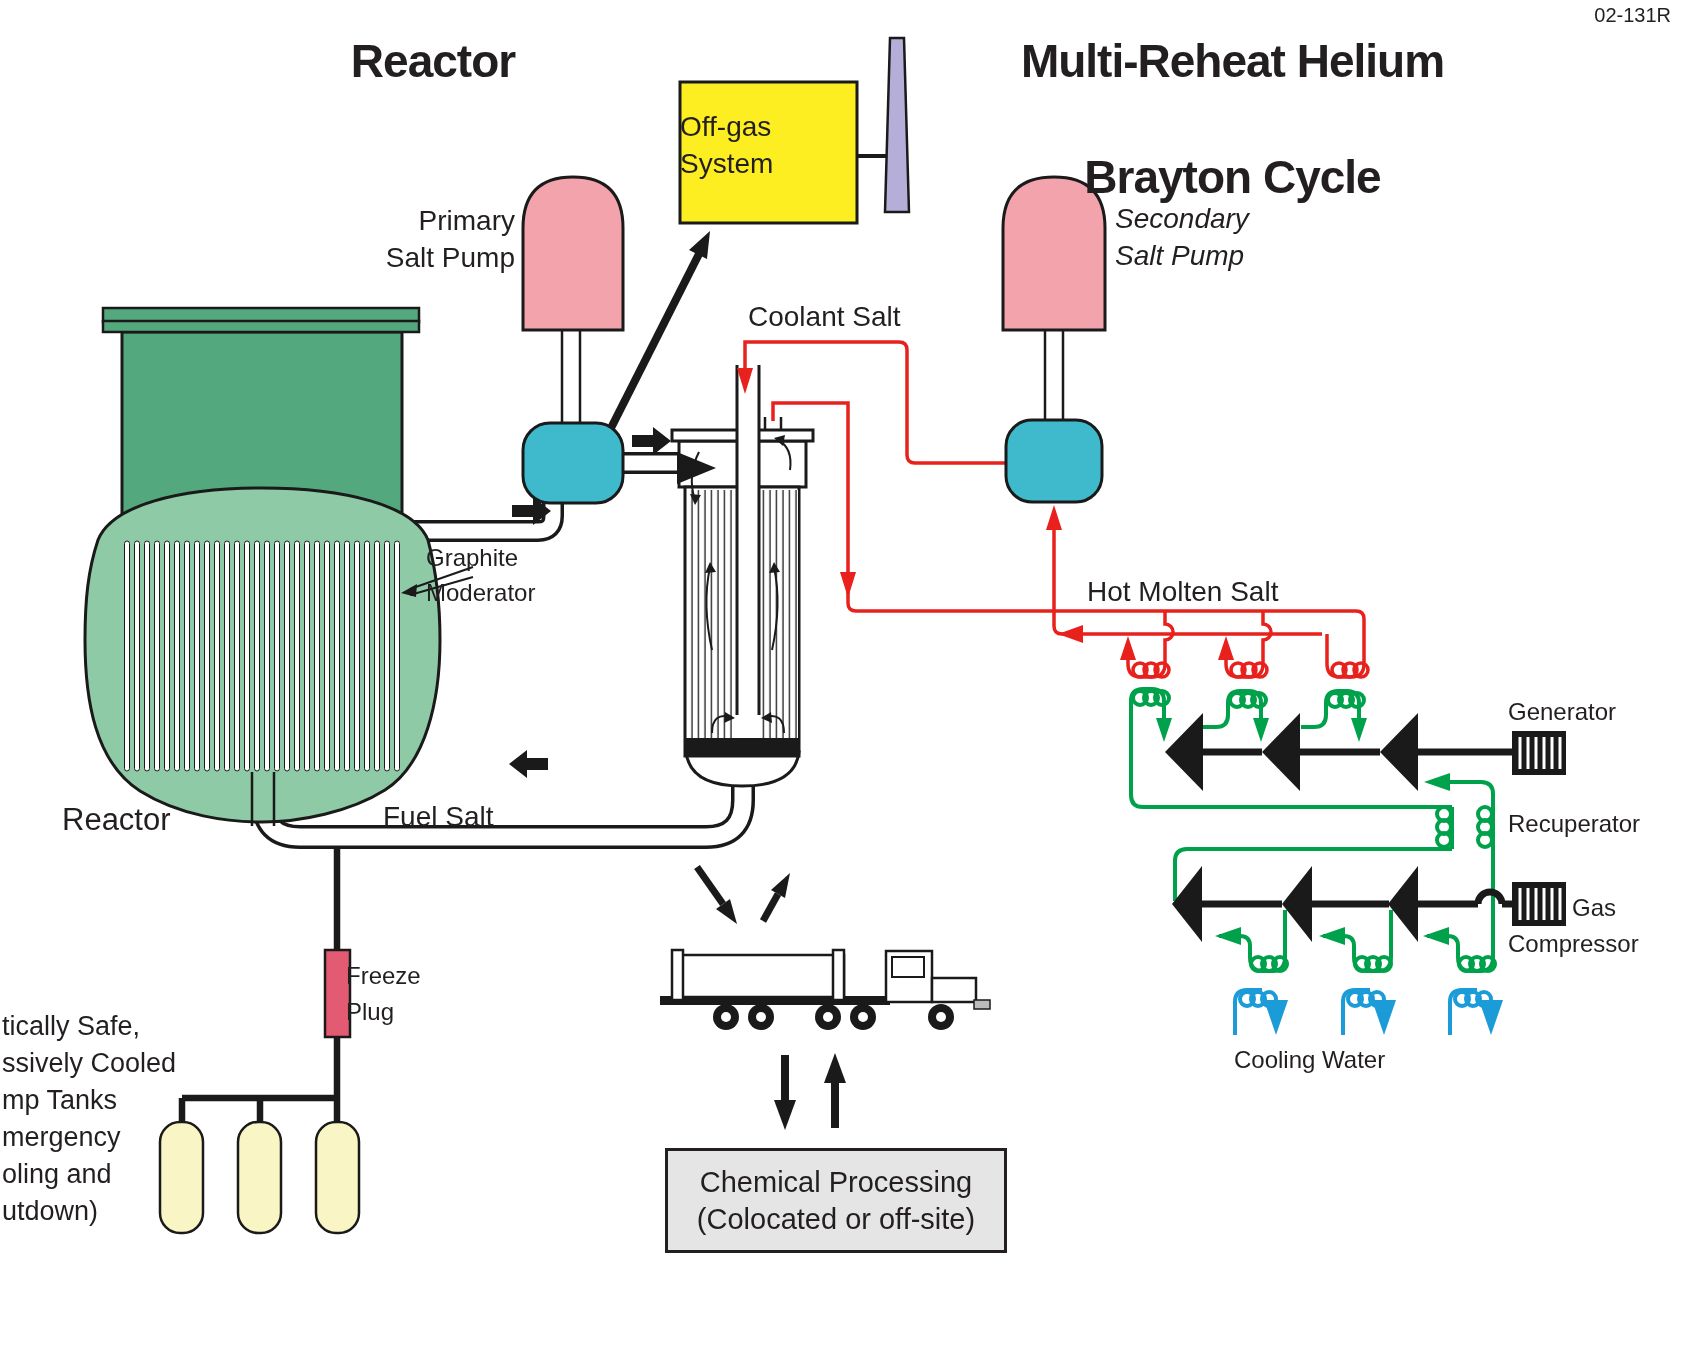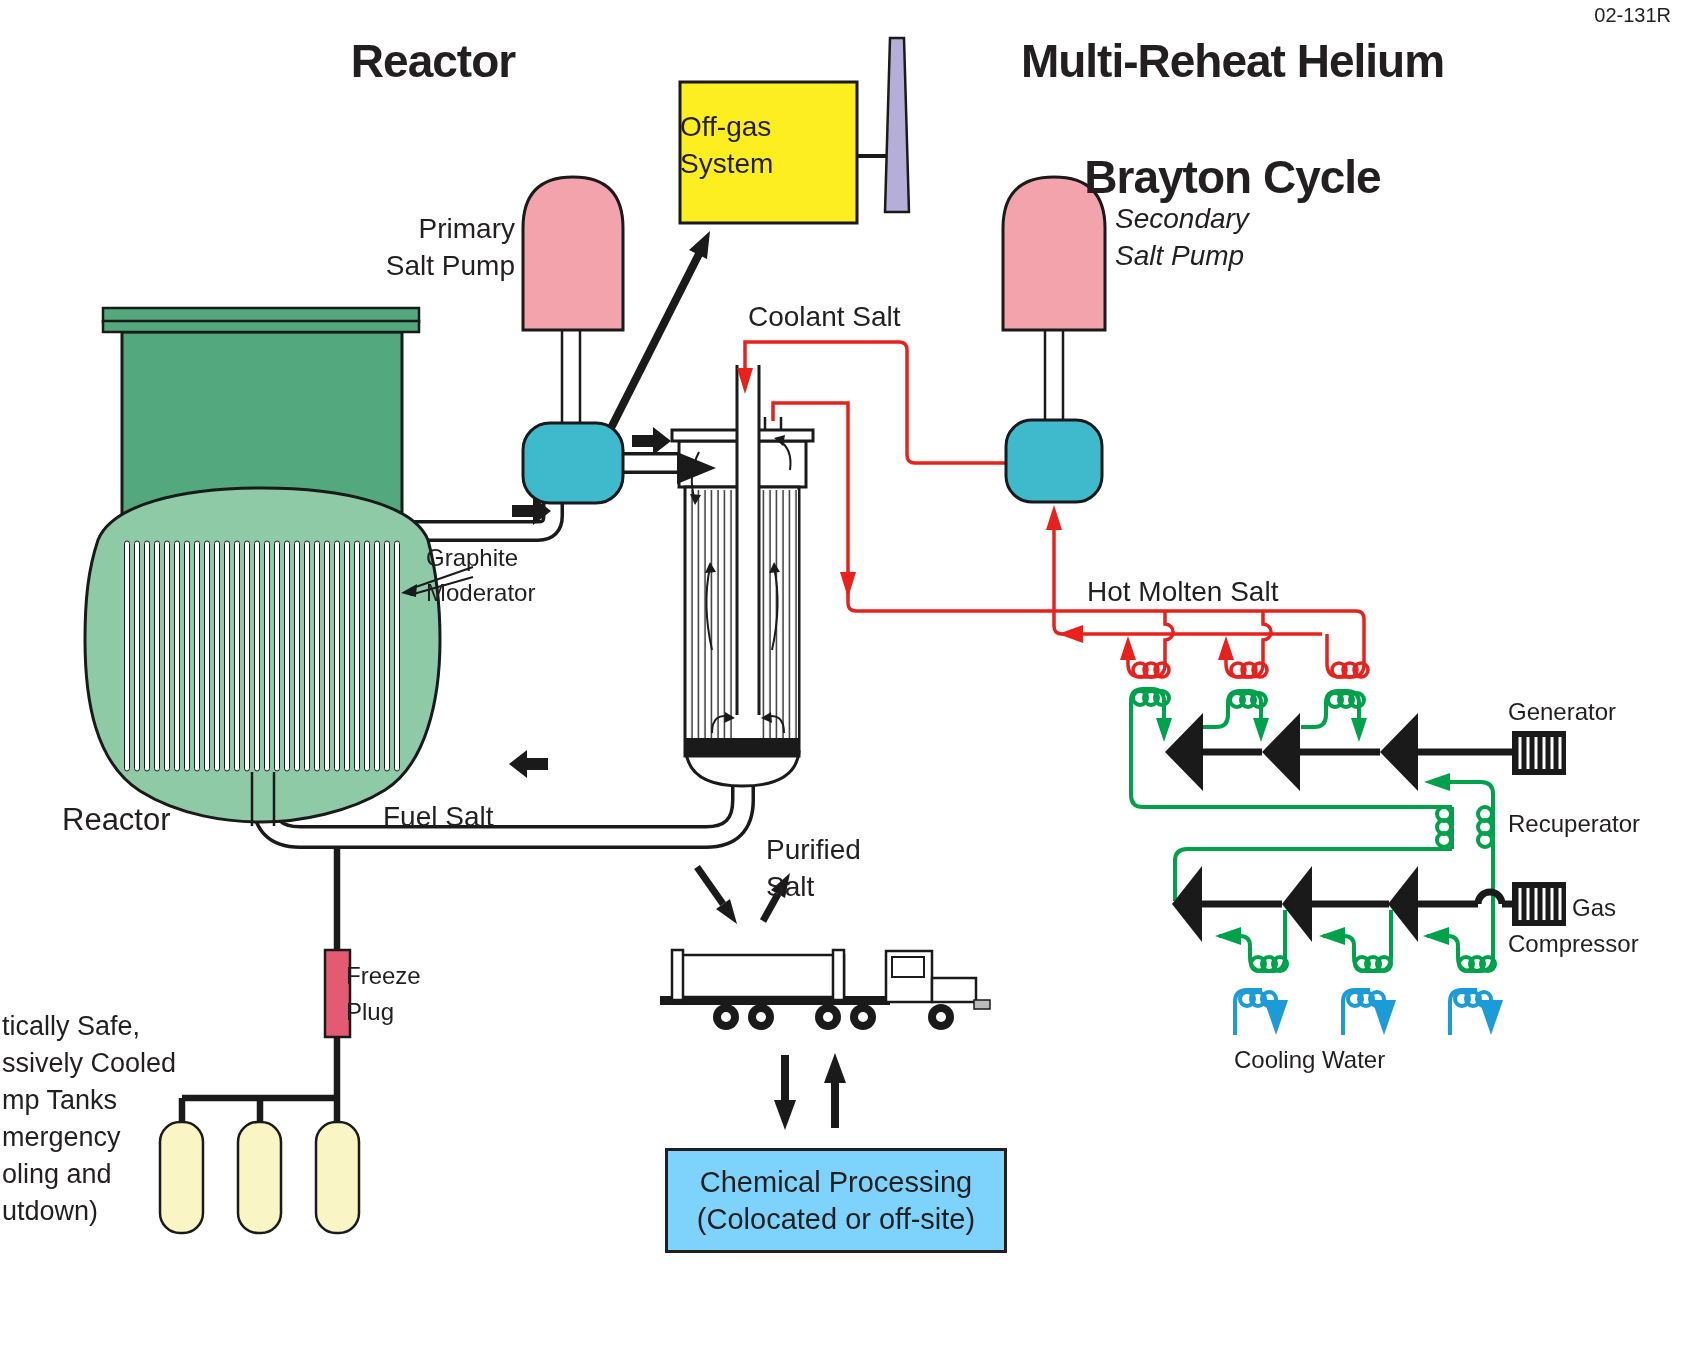--- a/index.html
+++ b/index.html
@@ -4,24 +4,24 @@
 <style>
   html,body{margin:0;padding:0;background:#fff;}
   #stage{position:relative;width:1681px;height:1364px;background:#fff;overflow:hidden;
          font-family:"Liberation Sans",sans-serif;color:#231f20;}
   #diagram-svg{position:absolute;left:0;top:0;}
   .lbl{position:absolute;white-space:pre;line-height:1.3;}
   .big-title{font-size:46px;font-weight:700;letter-spacing:-1px;line-height:1.26;text-align:center;}
   .t28{font-size:28px;}
   .t27{font-size:24px;}
   .center{text-align:left;}
-  .right{text-align:right;margin-top:8px;}
+  .right{text-align:right;}
   #doc-id{position:absolute;top:4px;right:10px;font-size:20px;}
   #chem-box{position:absolute;left:665px;top:1148px;width:342px;height:105px;
-            background:#7dd3fc;border:3px solid #231f20;box-sizing:border-box;
+            background:#e5e5e5;border:3px solid #231f20;box-sizing:border-box;
             text-align:center;font-size:29px;line-height:37px;padding-top:13px;}
   #dump-text{position:absolute;left:2px;top:1008px;font-size:27px;line-height:37px;}
 </style>
 </head>
 <body>
 
 <div id="stage">
 
 <svg id="diagram-svg" width="1681" height="1364" viewBox="0 0 1681 1364">
   <defs>
@@ -353,21 +353,20 @@
 
 <div class="lbl t27 center" style="left:426px;top:540px;width:152px;line-height:35px;"><span>Graphite</span><br><span>Moderator</span></div>
 
 
 <div class="lbl" style="left:62px;top:800px;font-size:31px;">Reactor</div>
 
 <div class="lbl t28" style="left:383px;top:799px;">Fuel Salt</div>
 
 <div class="lbl t27 center" style="left:346px;top:958px;width:112px;line-height:36px;"><span>Freeze</span><br><span>Plug</span></div>
 
-<div class="lbl t28 center" style="left:766px;top:831px;width:132px;line-height:37px;"><span>Purified</span><br><span>Salt</span></div>
 
 <div class="lbl t28" style="left:1087px;top:574px;">Hot Molten Salt</div>
 
 <div class="lbl t27" style="left:1508px;top:696px;">Generator</div>
 
 <div class="lbl t27" style="left:1508px;top:808px;">Recuperator</div>
 
 <div class="lbl t27" style="left:1572px;top:892px;">Gas</div>
 <div class="lbl t27" style="left:1508px;top:928px;">Compressor</div>
 

